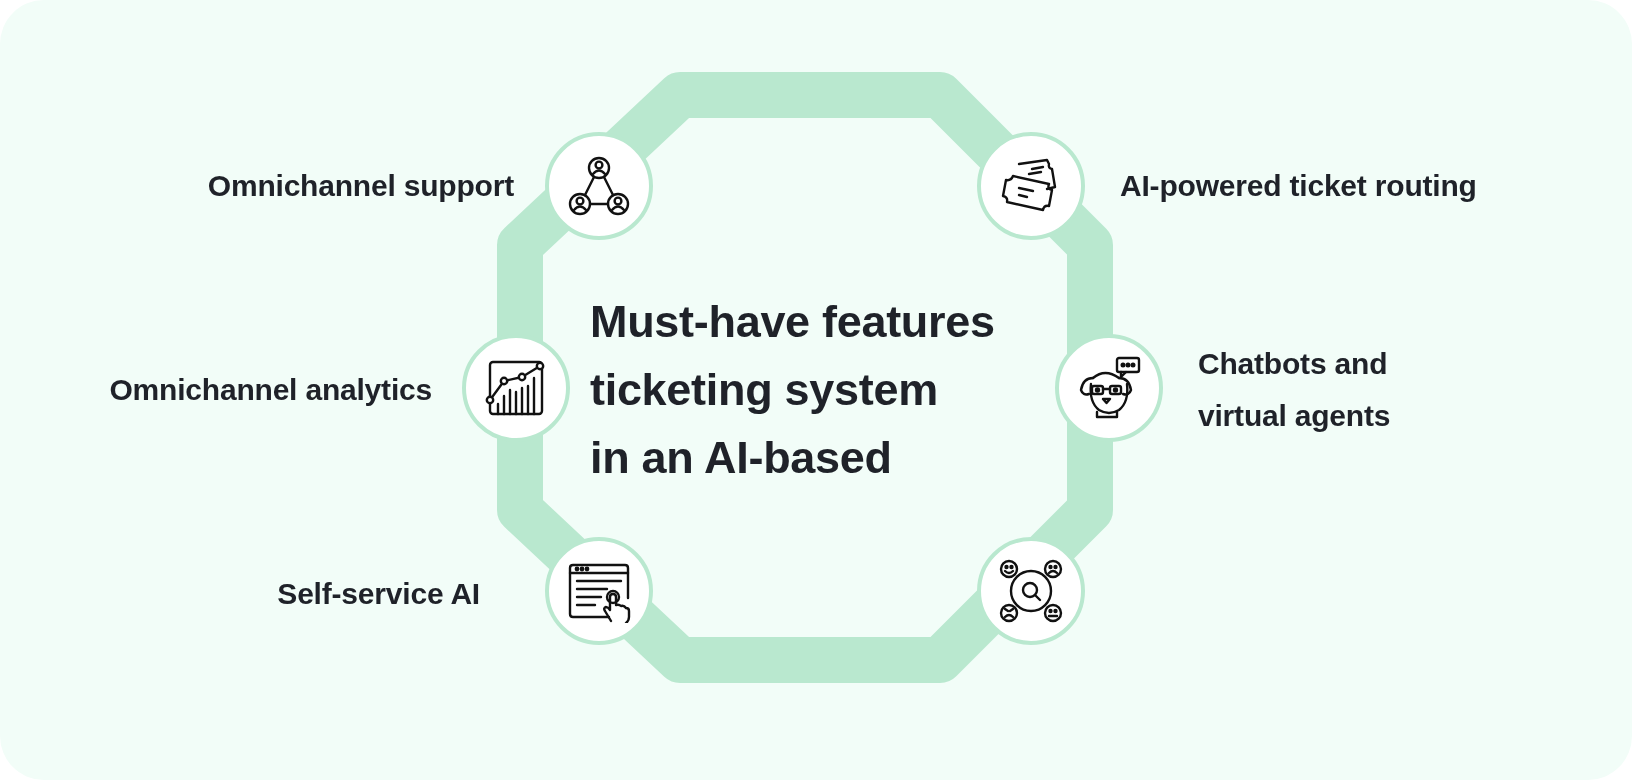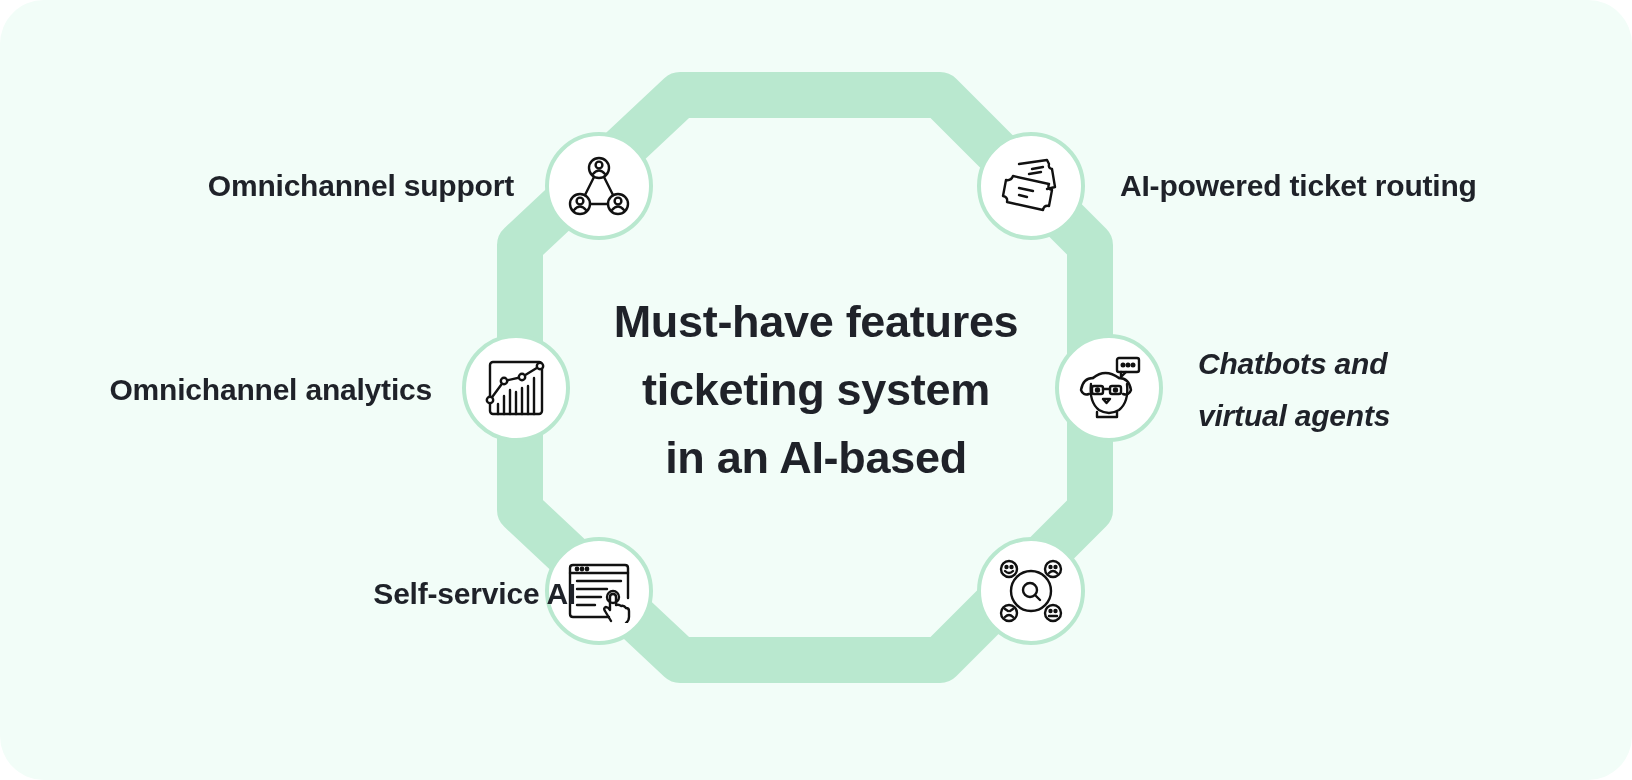--- a/index.html
+++ b/index.html
@@ -3,21 +3,21 @@
 <meta charset="utf-8">
 <style>
   html, body { margin: 0; padding: 0; background: #ffffff; }
   body { width: 1632px; height: 780px; position: relative; overflow: hidden; font-family: "Liberation Sans", "DejaVu Sans", sans-serif; }
   .card { position: absolute; left: 0; top: 0; width: 1632px; height: 780px; background: #f2fdf8; border-radius: 44px; }
   .ring { position: absolute; left: 0; top: 0; }
   .node { position: absolute; width: 108px; height: 108px; border-radius: 50%; background: #ffffff; border: 4px solid #b9e8cf; box-sizing: border-box; display: flex; align-items: center; justify-content: center; }
   .node svg { width: 64px; height: 64px; }
   .label { position: absolute; color: #1f2229; font-weight: bold; font-size: 30px; letter-spacing: -0.2px; white-space: nowrap; line-height: 52px; }
   .label.right-align { text-align: center; }
-  .title { position: absolute; left: 590px; top: 288px; width: 452px; text-align: center; color: #1f2229; font-weight: bold; font-size: 45px; line-height: 68px; letter-spacing: -0.3px; }
+  .title { position: absolute; left: 590px; top: 288px; width: 452px; text-align: left; color: #1f2229; font-weight: bold; font-size: 45px; line-height: 68px; letter-spacing: -0.3px; }
   .title span { display: block; }
 </style>
 </head>
 <body>
 
 <div class="card">
 
   <svg class="ring" width="1632" height="780">
     <polygon points="680,95 940,95 1090,245 1090,510 940,660 680,660 520,510 520,245" fill="none" stroke="#b9e8cf" stroke-width="46" stroke-linejoin="round"></polygon>
   </svg>
@@ -90,41 +90,41 @@
       <path d="M14 28 q-2 18 8 26 q10 6 20 0 q10 -8 8 -26"></path>
       <rect x="15" y="30" width="11" height="8" rx="2"></rect>
       <rect x="33" y="30" width="11" height="8" rx="2"></rect>
       <line x1="26" y1="33" x2="33" y2="33"></line>
       <circle cx="20.5" cy="34" r="1.5" fill="#111"></circle>
       <circle cx="38.5" cy="34" r="1.5" fill="#111"></circle>
       <path d="M26 43 l3.5 4 l3.5 -4 z"></path>
       <path d="M20 56 l0 5 l20 0 l0 -5"></path>
     </svg>
   </div>
-  <div class="label" style="left:1198px; top:338px;font-style:italic;">
+  <div class="label" style="left:1198px; top:338px;">
     <div>Chatbots and</div>
     <div>virtual agents</div>
   </div>
 
   <div class="node" style="left:545px; top:537px;">
     <svg viewBox="0 0 64 64" fill="none" stroke="#111" stroke-width="2.4" stroke-linecap="round" stroke-linejoin="round">
       <path d="M42 58 l-36 0 q-3 0 -3 -3 l0 -46 q0 -3 3 -3 l52 0 q3 0 3 3 l0 30"></path>
       <line x1="3" y1="14" x2="61" y2="14"></line>
       <circle cx="10" cy="10" r="1.2" fill="#111"></circle>
       <circle cx="15" cy="10" r="1.2" fill="#111"></circle>
       <circle cx="20" cy="10" r="1.2" fill="#111"></circle>
       <line x1="10" y1="22" x2="54" y2="22"></line>
       <line x1="10" y1="30" x2="40" y2="30"></line>
       <line x1="10" y1="38" x2="34" y2="38"></line>
       <line x1="10" y1="46" x2="28" y2="46"></line>
       <circle cx="46" cy="38" r="6"></circle>
       <path d="M44 62 l-6 -10 q-2 -3 1 -4 q2 0 4 3 l0 -13 q0 -3 3 -3 q3 0 3 3 l0 8 q3 -1 5 1 q3 -1 5 2 q3 0 3 3 l0 6 q0 4 -3 6"></path>
     </svg>
   </div>
-  <div class="label right-align" style="right:1056px; top:568px;">Self-service AI</div>
+  <div class="label right-align" style="right:1152px; top:568px;">Self-service AI</div>
 
   <div class="node" style="left:977px; top:537px;">
     <svg viewBox="0 0 64 64" fill="none" stroke="#111" stroke-width="2.4" stroke-linecap="round" stroke-linejoin="round">
       <circle cx="32" cy="32" r="20"></circle>
       <circle cx="31" cy="31" r="7"></circle>
       <line x1="36" y1="36" x2="41" y2="41"></line>
       <circle cx="10" cy="10" r="8" fill="#fff"></circle>
       <path d="M6 12 q4 4 8 0"></path>
       <circle cx="7.5" cy="8" r="1" fill="#111"></circle>
       <circle cx="12.5" cy="8" r="1" fill="#111"></circle>

